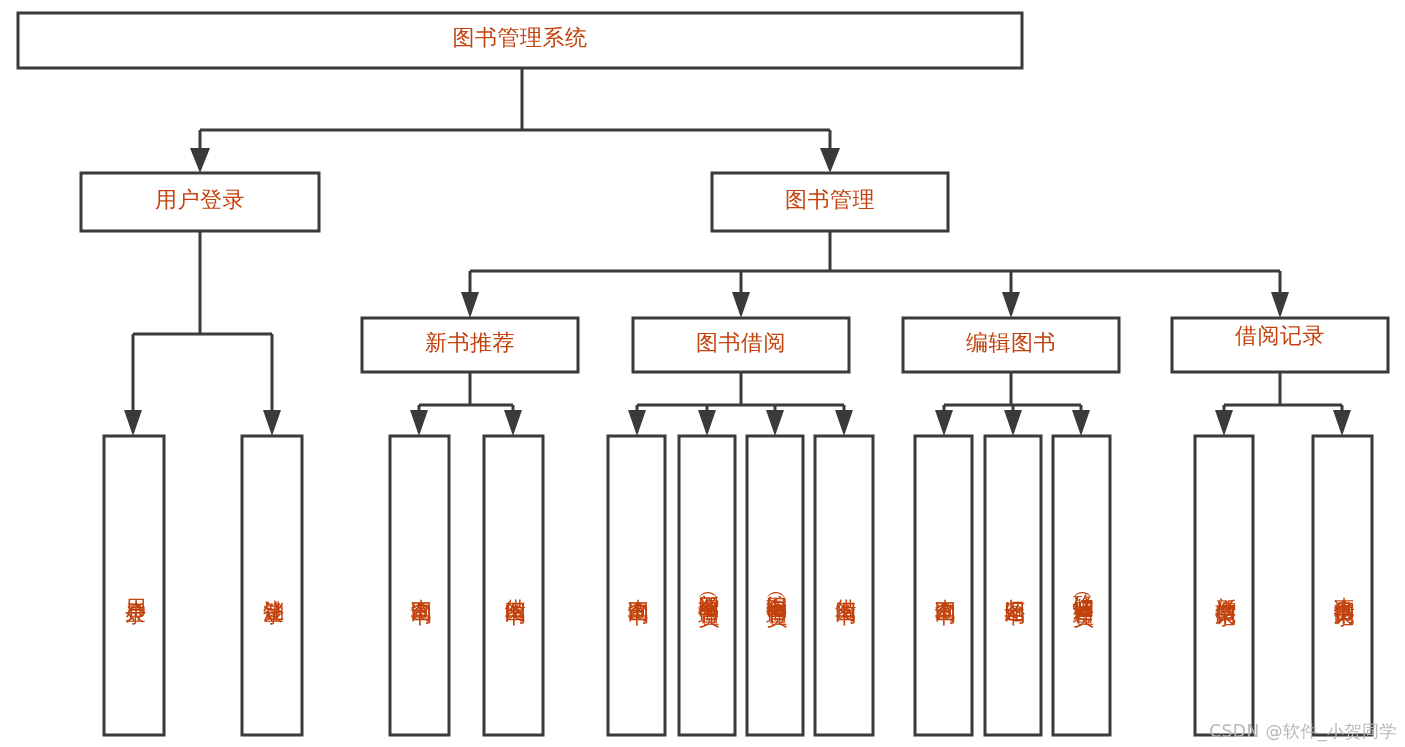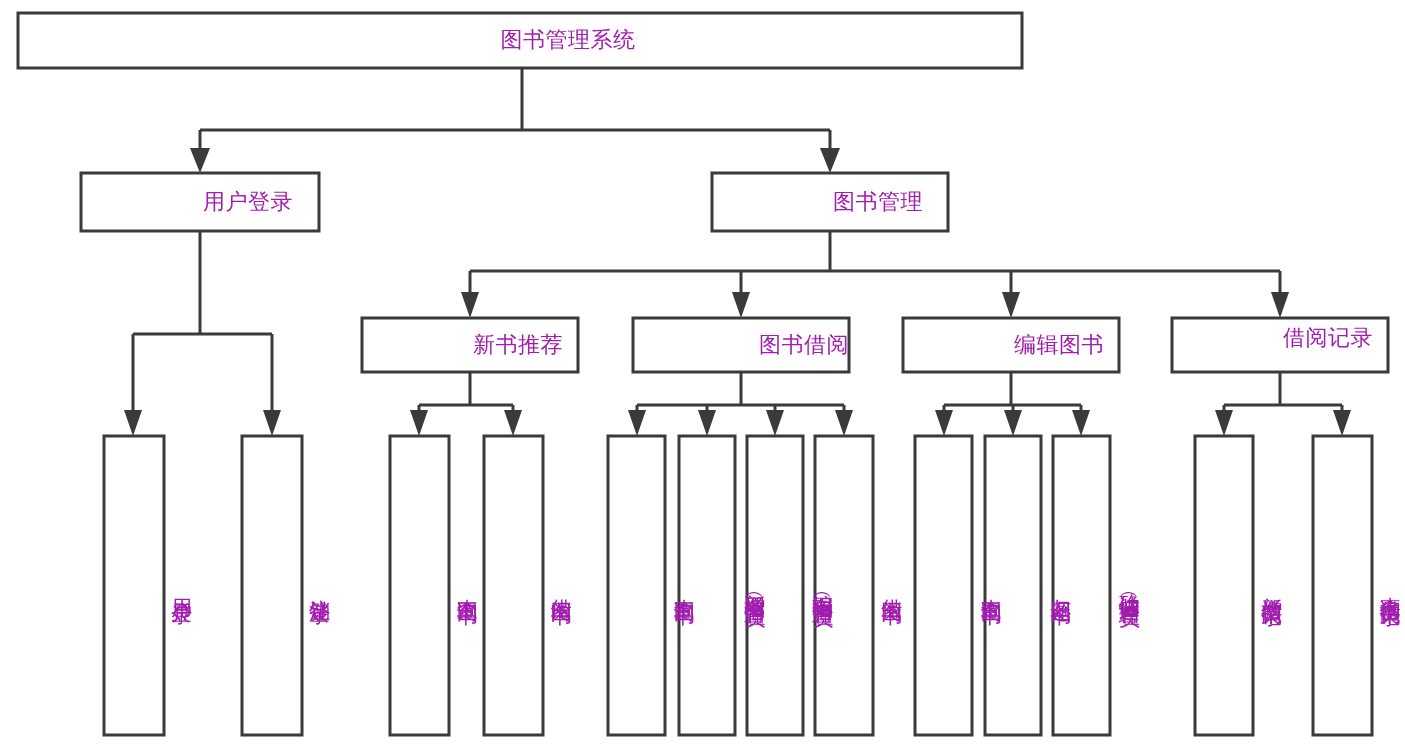--- a/index.html
+++ b/index.html
@@ -41,25 +41,24 @@
   .arrowhead {
     fill: #3a3a3a;
     stroke: none;
   }
   .node-label {
     position: absolute;
     display: flex;
     align-items: center;
     justify-content: center;
     text-align: center;
-    color: #a21caf;
-    font-family: Liberation Sans, sans-serif;
+    color: #c2410c;
+    font-family: Liberation Mono, monospace;
     pointer-events: none;
     line-height: 1.12;
-    margin-left: 48px;
   }
   .node-label.horizontal {
     font-size: 22px;
     letter-spacing: 0.5px;
   }
   .node-label.vertical {
     writing-mode: vertical-rl;
     text-orientation: upright;
     font-size: 21px;
     letter-spacing: 2px;
@@ -170,31 +169,32 @@
     <polygon class="arrowhead" points="1215,410 1233,410 1224,436"></polygon>
     <polygon class="arrowhead" points="1333,410 1351,410 1342,436"></polygon>
   </svg>
 
   <div class="node-label horizontal" style="left:18px; top:13px; width:1004px; height:55px;">图书管理系统</div>
 
   <div class="node-label horizontal" style="left:81px; top:173px; width:238px; height:58px;">用户登录</div>
   <div class="node-label horizontal" style="left:712px; top:173px; width:236px; height:58px;">图书管理</div>
 
   <div class="node-label horizontal" style="left:362px; top:318px; width:216px; height:54px;">新书推荐</div>
-  <div class="node-label horizontal" style="left:648px; top:318px; width:216px; height:54px;">图书借阅</div>
+  <div class="node-label horizontal" style="left:633px; top:318px; width:216px; height:54px;">图书借阅</div>
   <div class="node-label horizontal" style="left:903px; top:318px; width:216px; height:54px;">编辑图书</div>
   <div class="node-label horizontal" style="left:1172px; top:318px; width:216px; height:40px;">借阅记录</div>
 
   <div class="node-label vertical" style="left:104px; top:436px; width:60px; height:299px;">用户登录</div>
   <div class="node-label vertical" style="left:242px; top:436px; width:60px; height:299px;">注销登录</div>
   <div class="node-label vertical" style="left:390px; top:436px; width:59px; height:299px;">查询图书</div>
   <div class="node-label vertical" style="left:484px; top:436px; width:59px; height:299px;">借阅图书</div>
   <div class="node-label vertical" style="left:608px; top:436px; width:57px; height:299px;">查询图书</div>
   <div class="node-label vertical" style="left:679px; top:436px; width:56px; height:299px;">新增图书（管理员）</div>
   <div class="node-label vertical" style="left:747px; top:436px; width:56px; height:299px;">编辑图书（管理员）</div>
   <div class="node-label vertical" style="left:815px; top:436px; width:58px; height:299px;">借阅图书</div>
   <div class="node-label vertical" style="left:915px; top:436px; width:57px; height:299px;">查询图书</div>
   <div class="node-label vertical" style="left:985px; top:436px; width:56px; height:299px;">归还图书</div>
   <div class="node-label vertical" style="left:1053px; top:436px; width:57px; height:299px;">确认归还（管理员）</div>
   <div class="node-label vertical" style="left:1195px; top:436px; width:58px; height:299px;">新增借阅记录</div>
   <div class="node-label vertical" style="left:1313px; top:436px; width:59px; height:299px;">查询借阅记录</div>
 
+  <div class="watermark">CSDN @软件_小贺同学</div>
 </div>
 
 </body></html>

